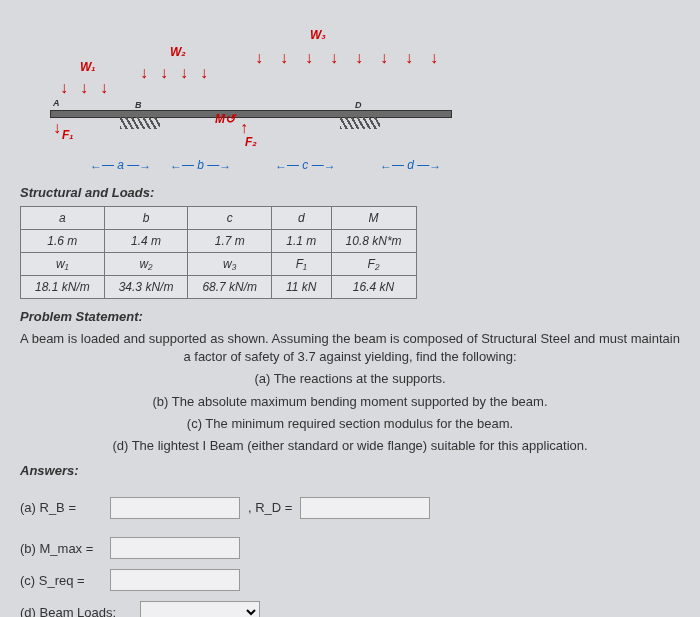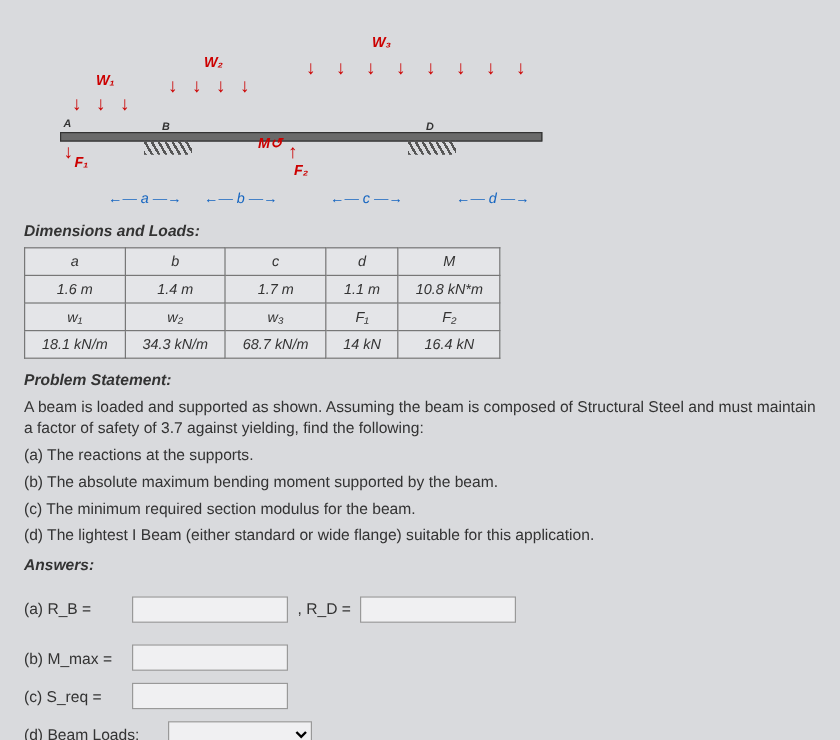--- a/index.html
+++ b/index.html
@@ -39,20 +39,21 @@
     border: 1px solid #777;
     padding: 4px 14px;
     text-align: center;
     background: #e4e5e8;
     font-size: 12px;
     font-style: italic;
   }
   .problem-text {
     margin: 4px 0;
     line-height: 1.4;
+    text-align: center;
   }
   .answers-row {
     display: flex;
     align-items: center;
     margin: 10px 0;
   }
   .answers-label {
     min-width: 90px;
   }
   input[type="text"] {
@@ -126,21 +127,21 @@
   <span class="label-txt" style="left:33px;top:78px;font-size:9px">A</span>
   <span class="label-txt" style="left:115px;top:80px;font-size:9px">B</span>
   <span class="label-txt" style="left:335px;top:80px;font-size:9px">D</span>
 
   <span class="dim-line" style="left:70px;top:138px">←— <span>a</span> —→</span>
   <span class="dim-line" style="left:150px;top:138px">←— <span>b</span> —→</span>
   <span class="dim-line" style="left:255px;top:138px">←— <span>c</span> —→</span>
   <span class="dim-line" style="left:360px;top:138px">←— <span>d</span> —→</span>
 </div>
 
-<div class="section-heading">Dimensions and Loads:</div>
+<div class="section-heading">Structural and Loads:</div>
 
 <table class="data">
   <tbody>
       <tr>
     <td>a</td>
     <td>b</td>
     <td>c</td>
     <td>d</td>
     <td>M</td>
   </tr>
@@ -155,21 +156,21 @@
     <td>w₁</td>
     <td>w₂</td>
     <td>w₃</td>
     <td>F₁</td>
     <td>F₂</td>
   </tr>
   <tr>
     <td>18.1 kN/m</td>
     <td>34.3 kN/m</td>
     <td>68.7 kN/m</td>
-    <td>14 kN</td>
+    <td>11 kN</td>
     <td>16.4 kN</td>
   </tr>
 </tbody>
   </table>
 
 <div class="section-heading">Problem Statement:</div>
 <div class="problem-text">A beam is loaded and supported as shown. Assuming the beam is composed of Structural Steel and must maintain a factor of safety of 3.7 against yielding, find the following:</div>
 
 <div class="problem-text">(a) The reactions at the supports.</div>
 <div class="problem-text">(b) The absolute maximum bending moment supported by the beam.</div>

